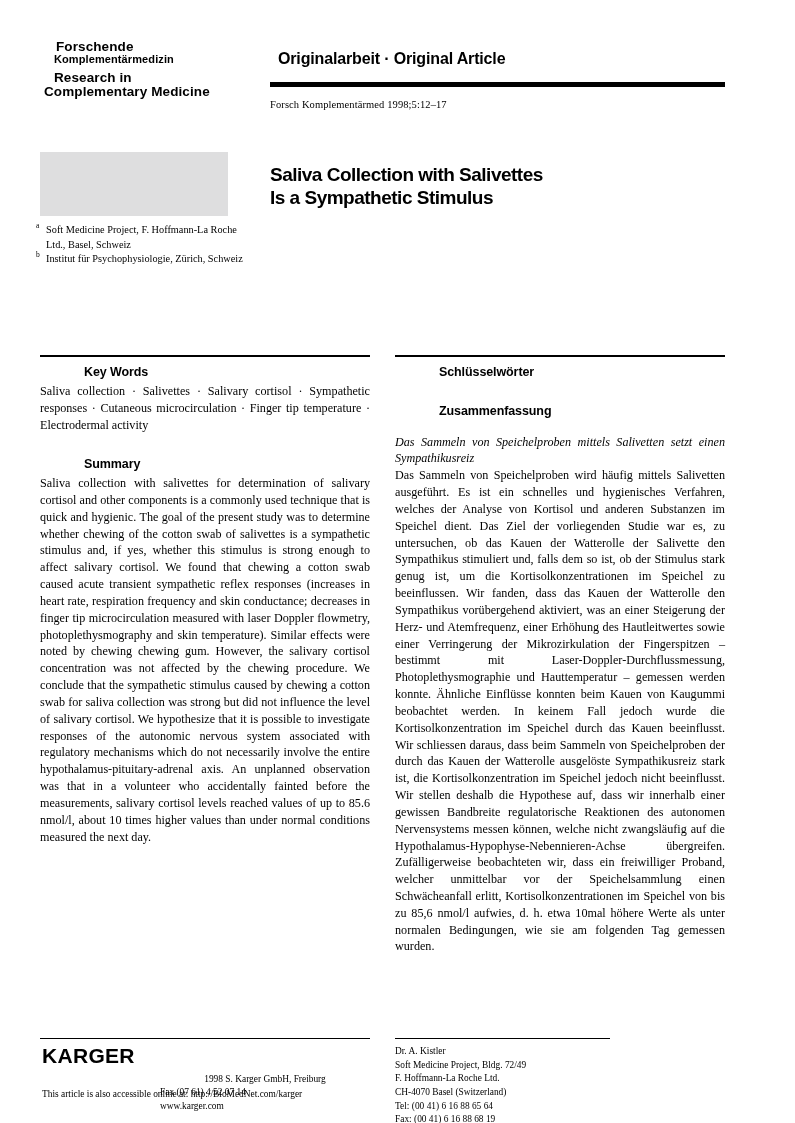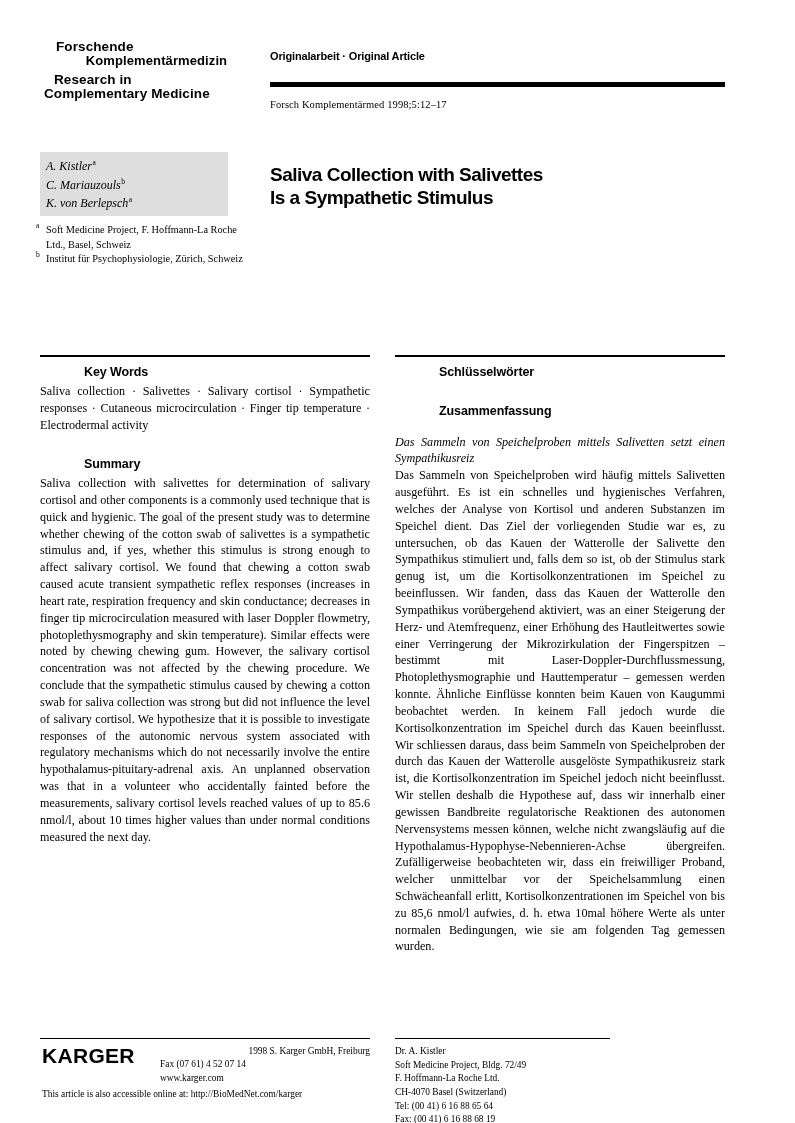--- a/index.html
+++ b/index.html
@@ -32,32 +32,32 @@
     font-family: "Liberation Sans", sans-serif;
     font-weight: bold;
     color: #000;
     line-height: 1.06;
   }
   .masthead .m-line {
     display: block;
     white-space: nowrap;
   }
   .masthead .m1 { font-size: 13.5px; padding-left: 12px; letter-spacing: .1px; }
-  .masthead .m2 { font-size: 13px; padding-left: 10px; letter-spacing: .1px; text-align: center; }
+  .masthead .m2 { font-size: 11px; padding-left: 10px; letter-spacing: .1px; }
   .masthead .m3 { font-size: 13.5px; padding-left: 10px; margin-top: 5px; letter-spacing: .1px; }
   .masthead .m4 { font-size: 13.5px; padding-left: 0px; letter-spacing: .1px; }
 
   
   .section-label {
     position: absolute;
-    left: 270px;
+    left: 278px;
     top: 50px;
     font-family: "Liberation Sans", sans-serif;
     font-weight: bold;
-    font-size: 11px;
+    font-size: 16px;
     letter-spacing: -0.15px;
   }
   .header-rule {
     position: absolute;
     left: 270px;
     top: 82px;
     width: 455px;
     height: 5px;
     background: #000;
   }
@@ -191,21 +191,21 @@
     letter-spacing: 0.3px;
   }
   .pub-info {
     position: absolute;
     left: 160px;
     top: 1045px;
     width: 210px;
     font-size: 9.4px;
     line-height: 1.42;
   }
-  .pub-info .centered { text-align: right; }
+  .pub-info .centered { text-align: center; margin-top: 28px; }
   .online-note {
     position: absolute;
     left: 42px;
     top: 1088px;
     width: 330px;
     font-size: 9.4px;
     line-height: 1.4;
   }
   .correspondence {
     position: absolute;
@@ -226,25 +226,20 @@
     <span class="m-line m2">Komplementärmedizin</span>
     <span class="m-line m3">Research in</span>
     <span class="m-line m4">Complementary Medicine</span>
   </div>
 
   <div class="section-label">Originalarbeit · Original Article</div>
   <div class="header-rule"></div>
   <div class="citation">Forsch Komplementärmed 1998;5:12–17</div>
 
   <div class="author-box"></div>
-  <div class="author-list">
-    <div><span>A. Kistler</span><span class="sup">a</span></div>
-    <div><span>C. Mariauzouls</span><span class="sup">b</span></div>
-    <div><span>K. von Berlepsch</span><span class="sup">a</span></div>
-  </div>
 
   <div class="affiliations">
     <div class="aff">
       <span class="mk">a</span>
       <span>Soft Medicine Project, F. Hoffmann-La Roche Ltd., Basel, Schweiz</span>
     </div>
     <div class="aff">
       <span class="mk">b</span>
       <span>Institut für Psychophysiologie, Zürich, Schweiz</span>
     </div>

